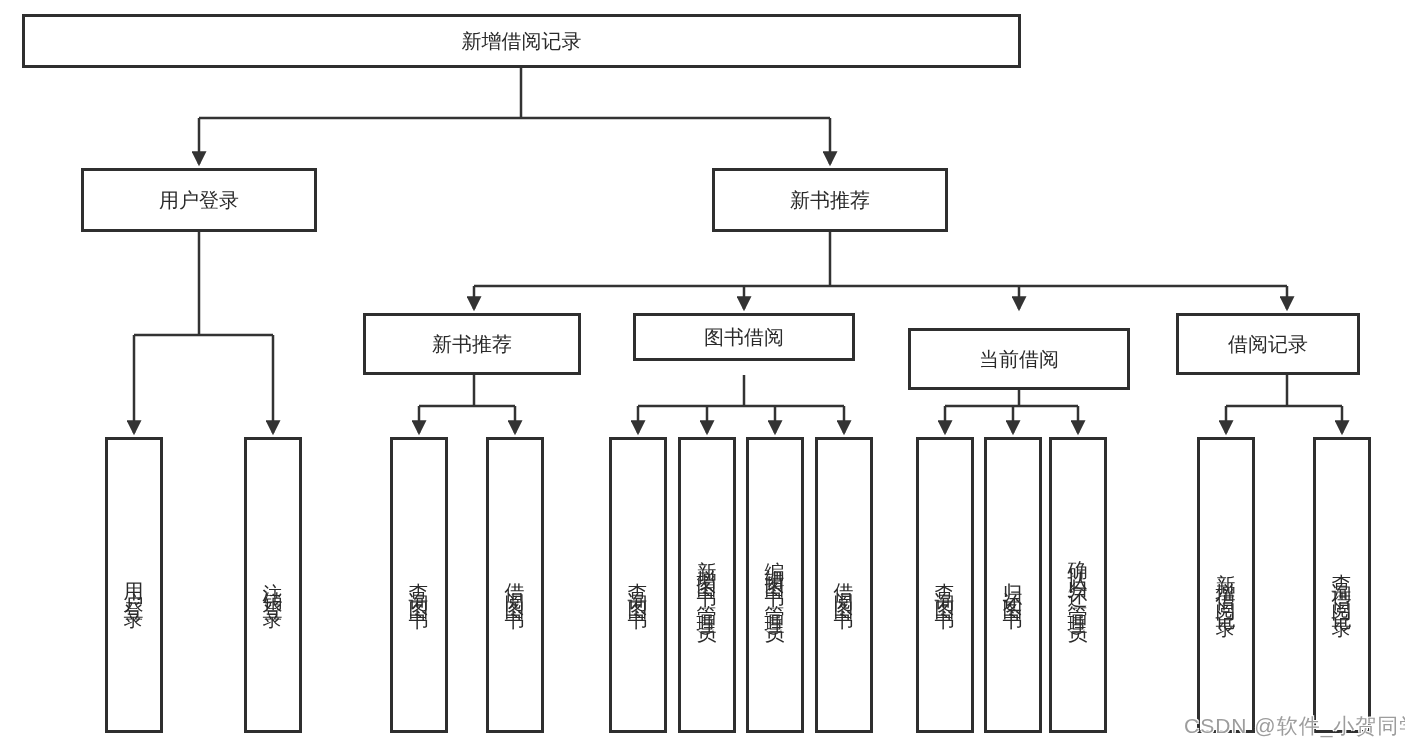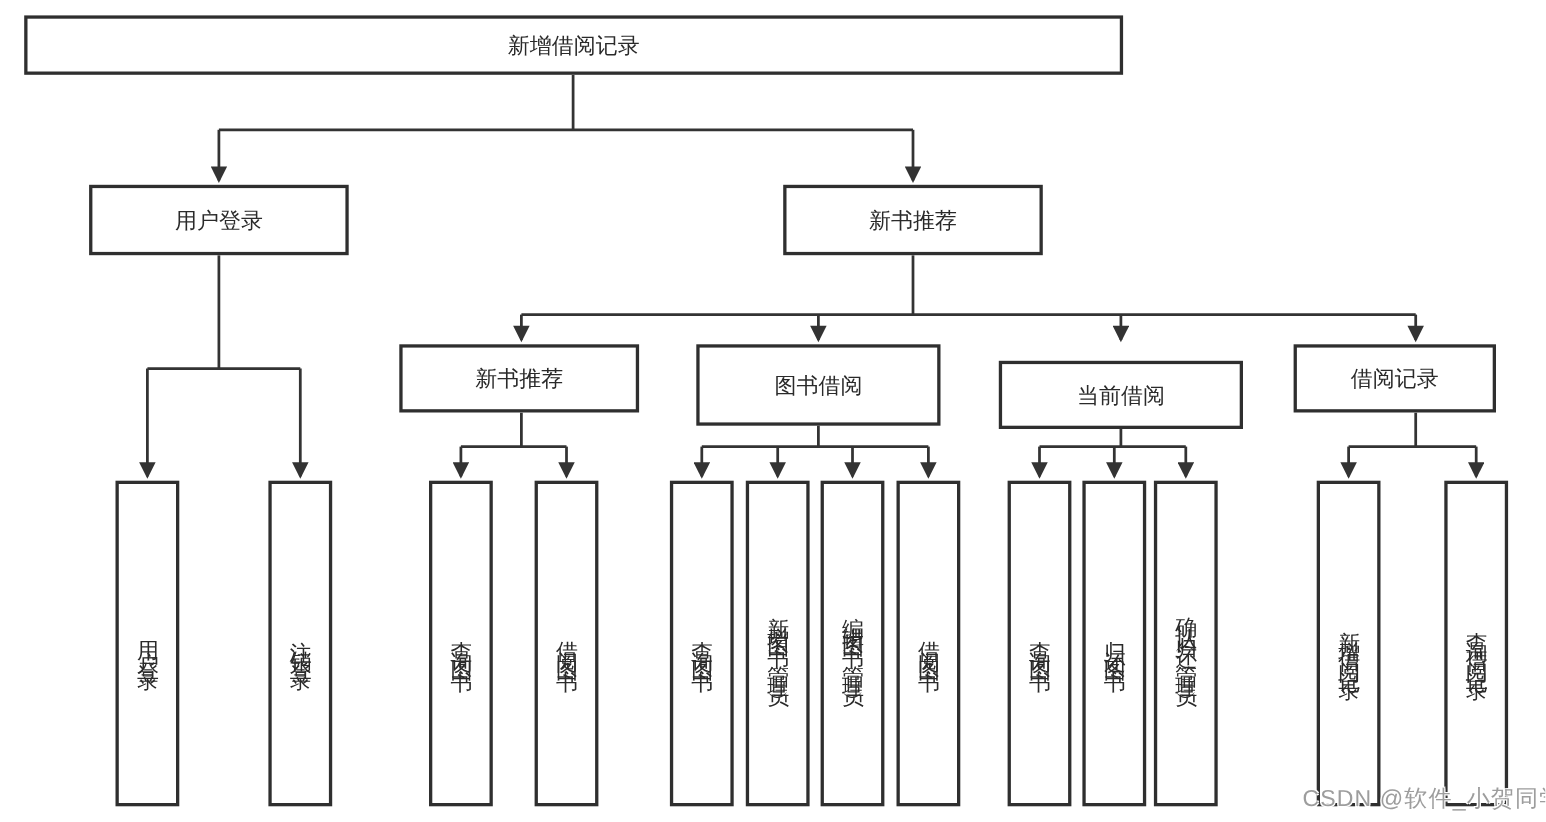--- a/index.html
+++ b/index.html
@@ -101,21 +101,21 @@
   <div class="box" style="left:81px;top:168px;width:236px;height:64px">
     <span>用户登录</span>
   </div>
   <div class="box" style="left:712px;top:168px;width:236px;height:64px">
     <span>新书推荐</span>
   </div>
 
   <div class="box" style="left:363px;top:313px;width:218px;height:62px">
     <span>新书推荐</span>
   </div>
-  <div class="box" style="left:633px;top:313px;width:222px;height:74px">
+  <div class="box" style="left:633px;top:313px;width:222px;height:48px">
     <span>图书借阅</span>
   </div>
   <div class="box" style="left:908px;top:328px;width:222px;height:62px">
     <span>当前借阅</span>
   </div>
   <div class="box" style="left:1176px;top:313px;width:184px;height:62px">
     <span>借阅记录</span>
   </div>
 
   <div class="box leaf" style="left:105px;top:437px;width:58px;height:296px">

